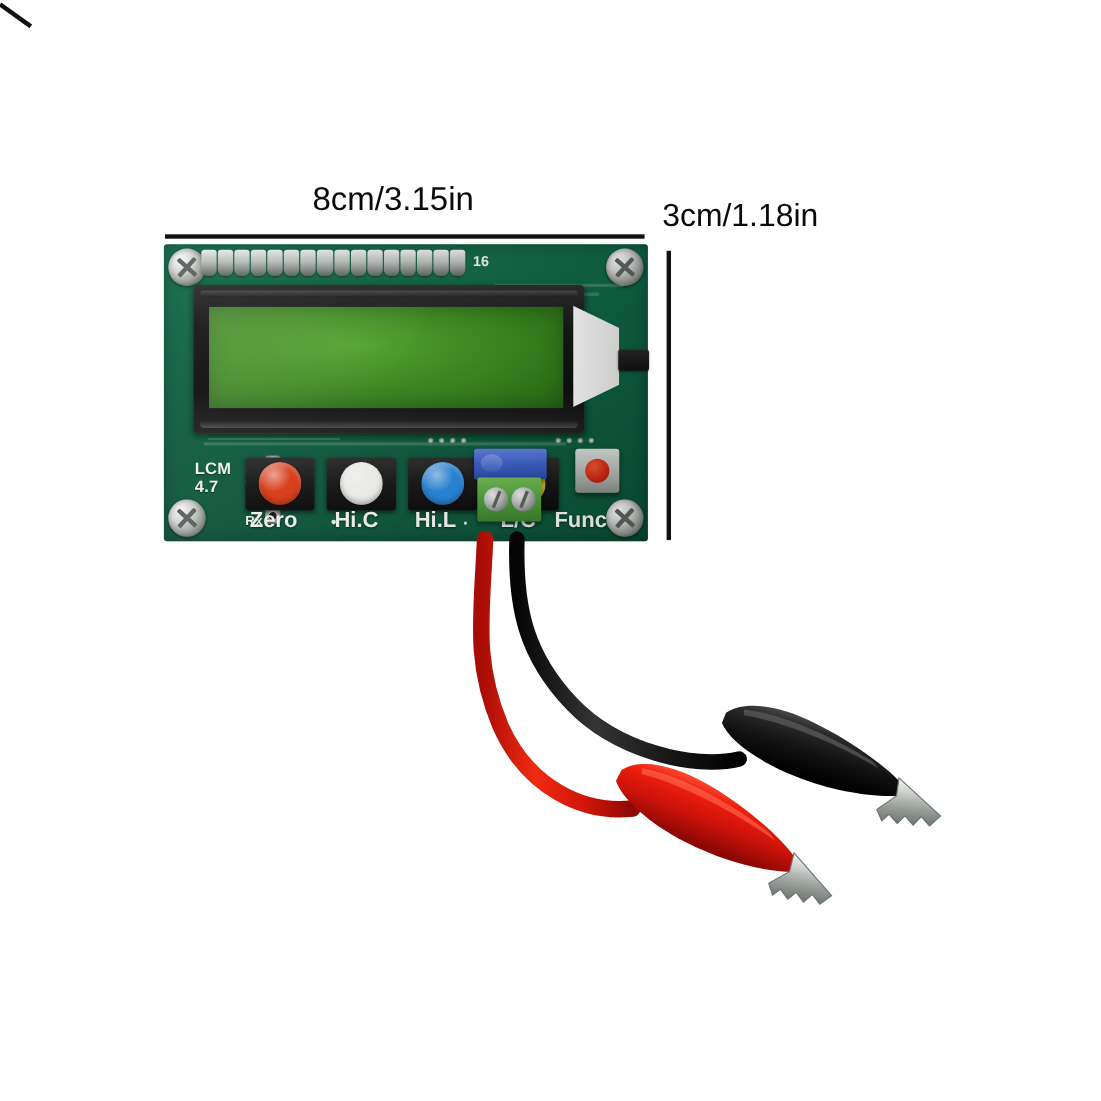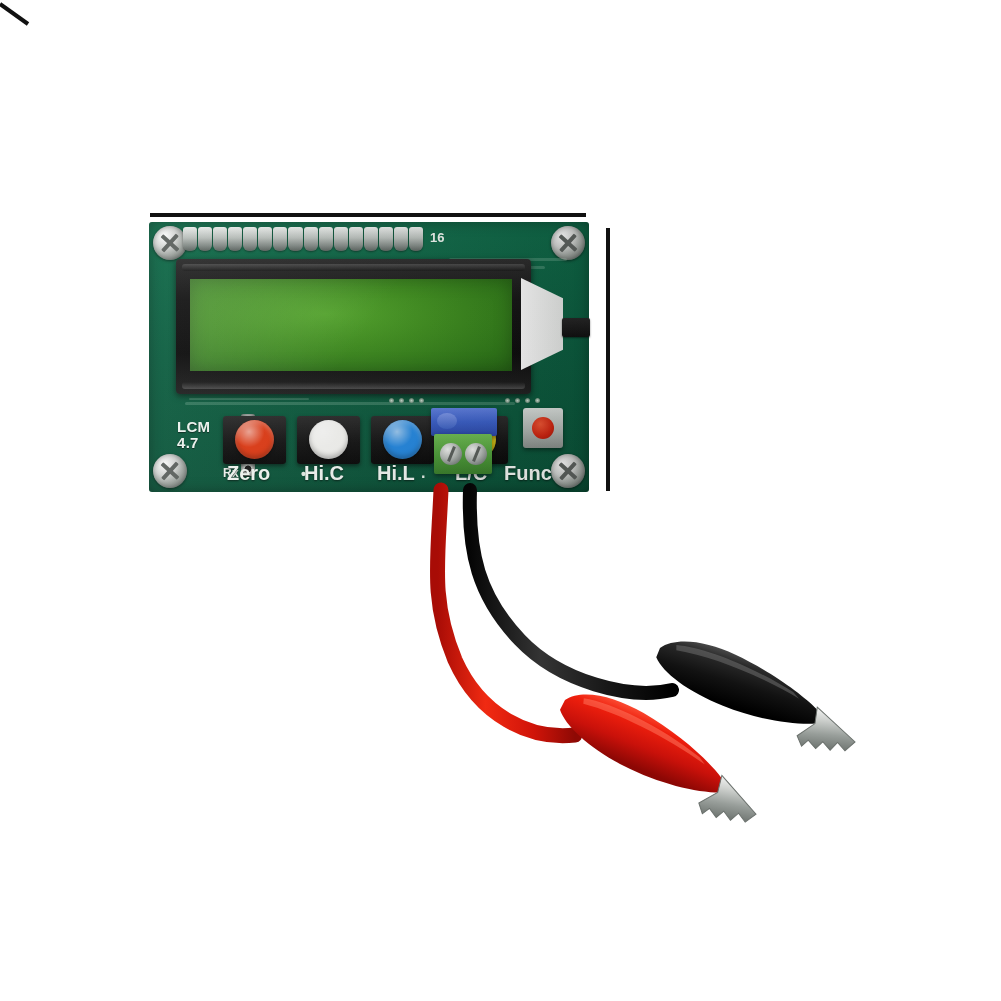--- a/index.html
+++ b/index.html
@@ -139,20 +139,22 @@
 
 <div class="stage">
 
   
   <div class="dim-line" id="dim-top-line"></div>
   <div class="dim-line" id="dim-right-line"></div>
   <svg id="dim-diag" width="40" height="30">
     <line x1="0" y1="4" x2="28" y2="24" stroke="#111" stroke-width="4"></line>
   </svg>
 
+  <div class="dim-text" id="dim-w-text">8cm/3.15in</div>
+  <div class="dim-text" id="dim-d-text">3cm/1.18in</div>
   <div class="dim-text" id="dim-h-text">5cm/1.97in</div>
 
   
   <div class="board">
 
     <div class="screw" id="screw-tl"></div>
     <div class="screw" id="screw-tr"></div>
     <div class="screw" id="screw-bl"></div>
     <div class="screw" id="screw-br"></div>
 

